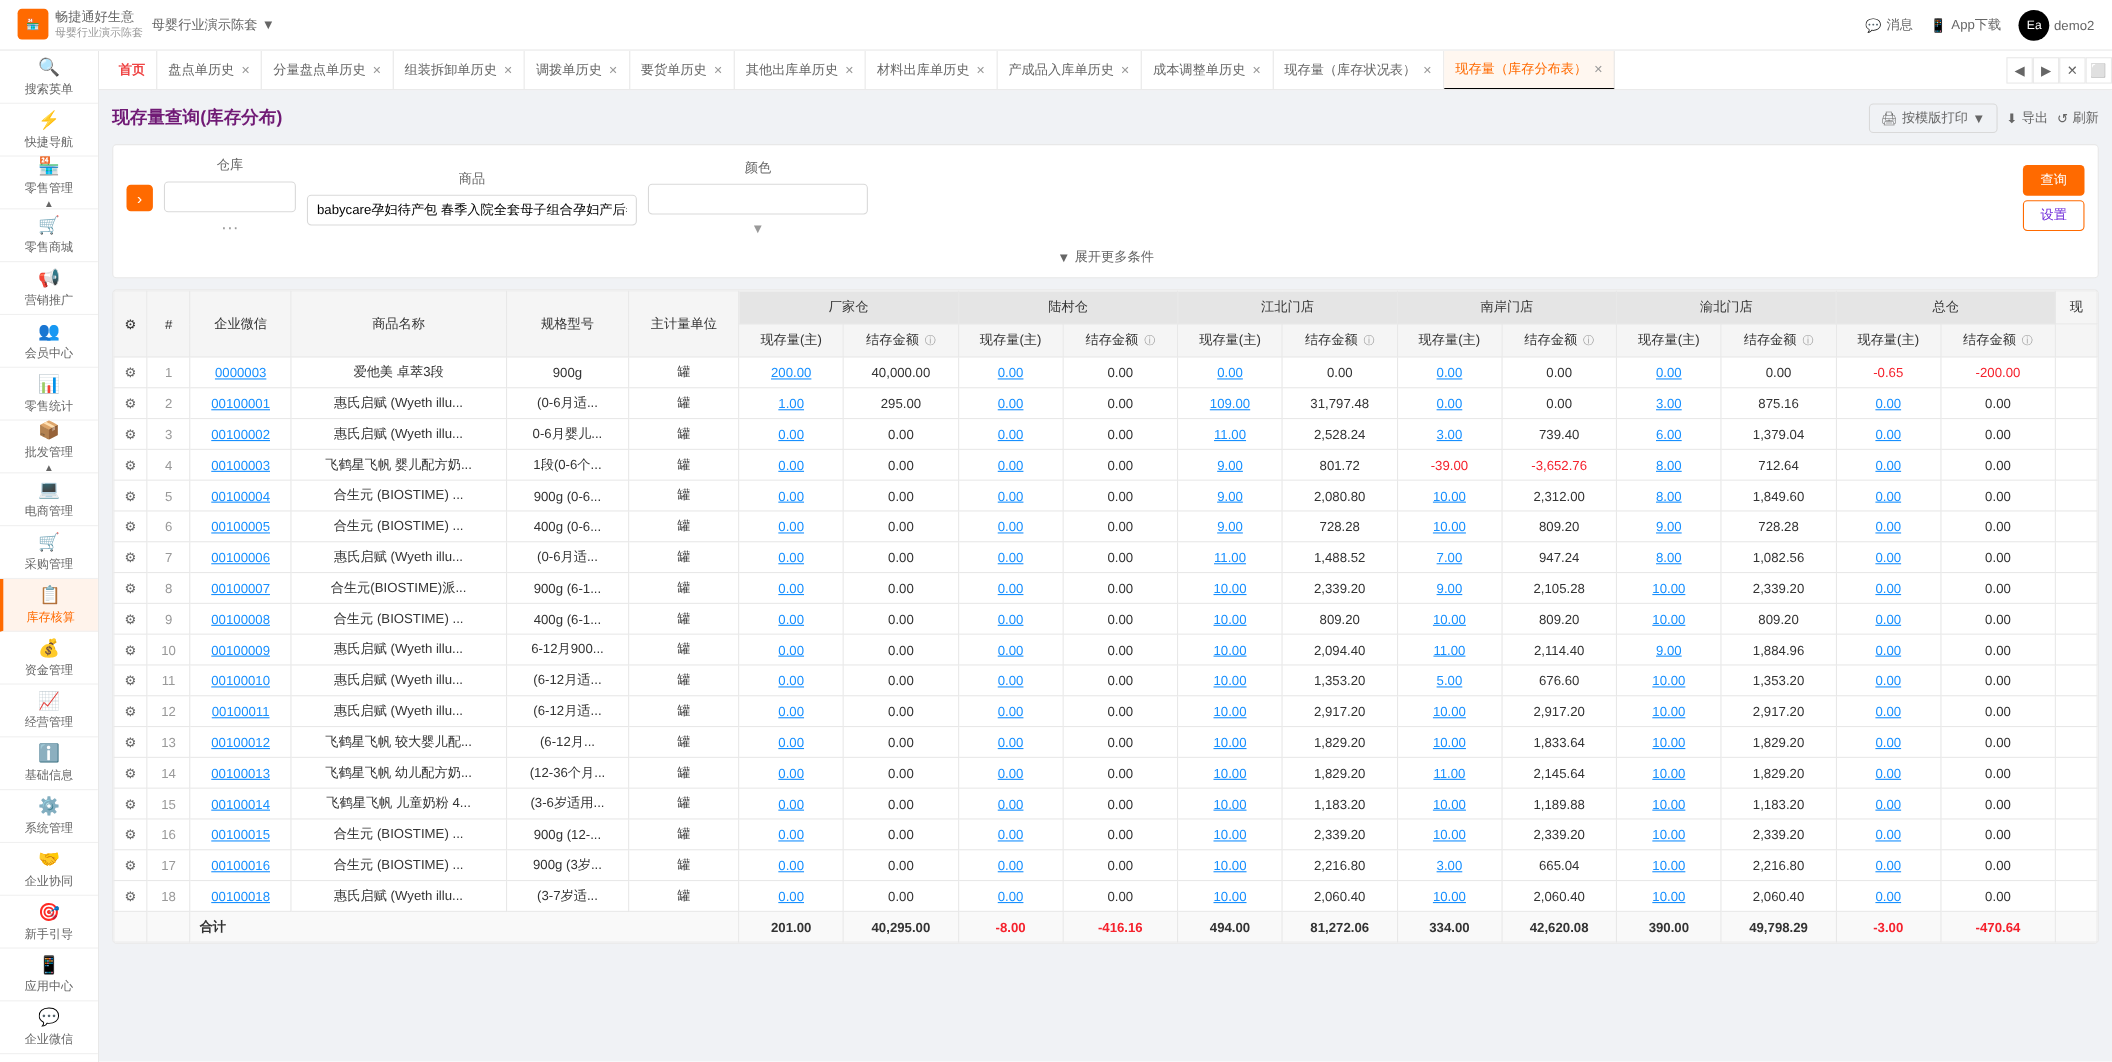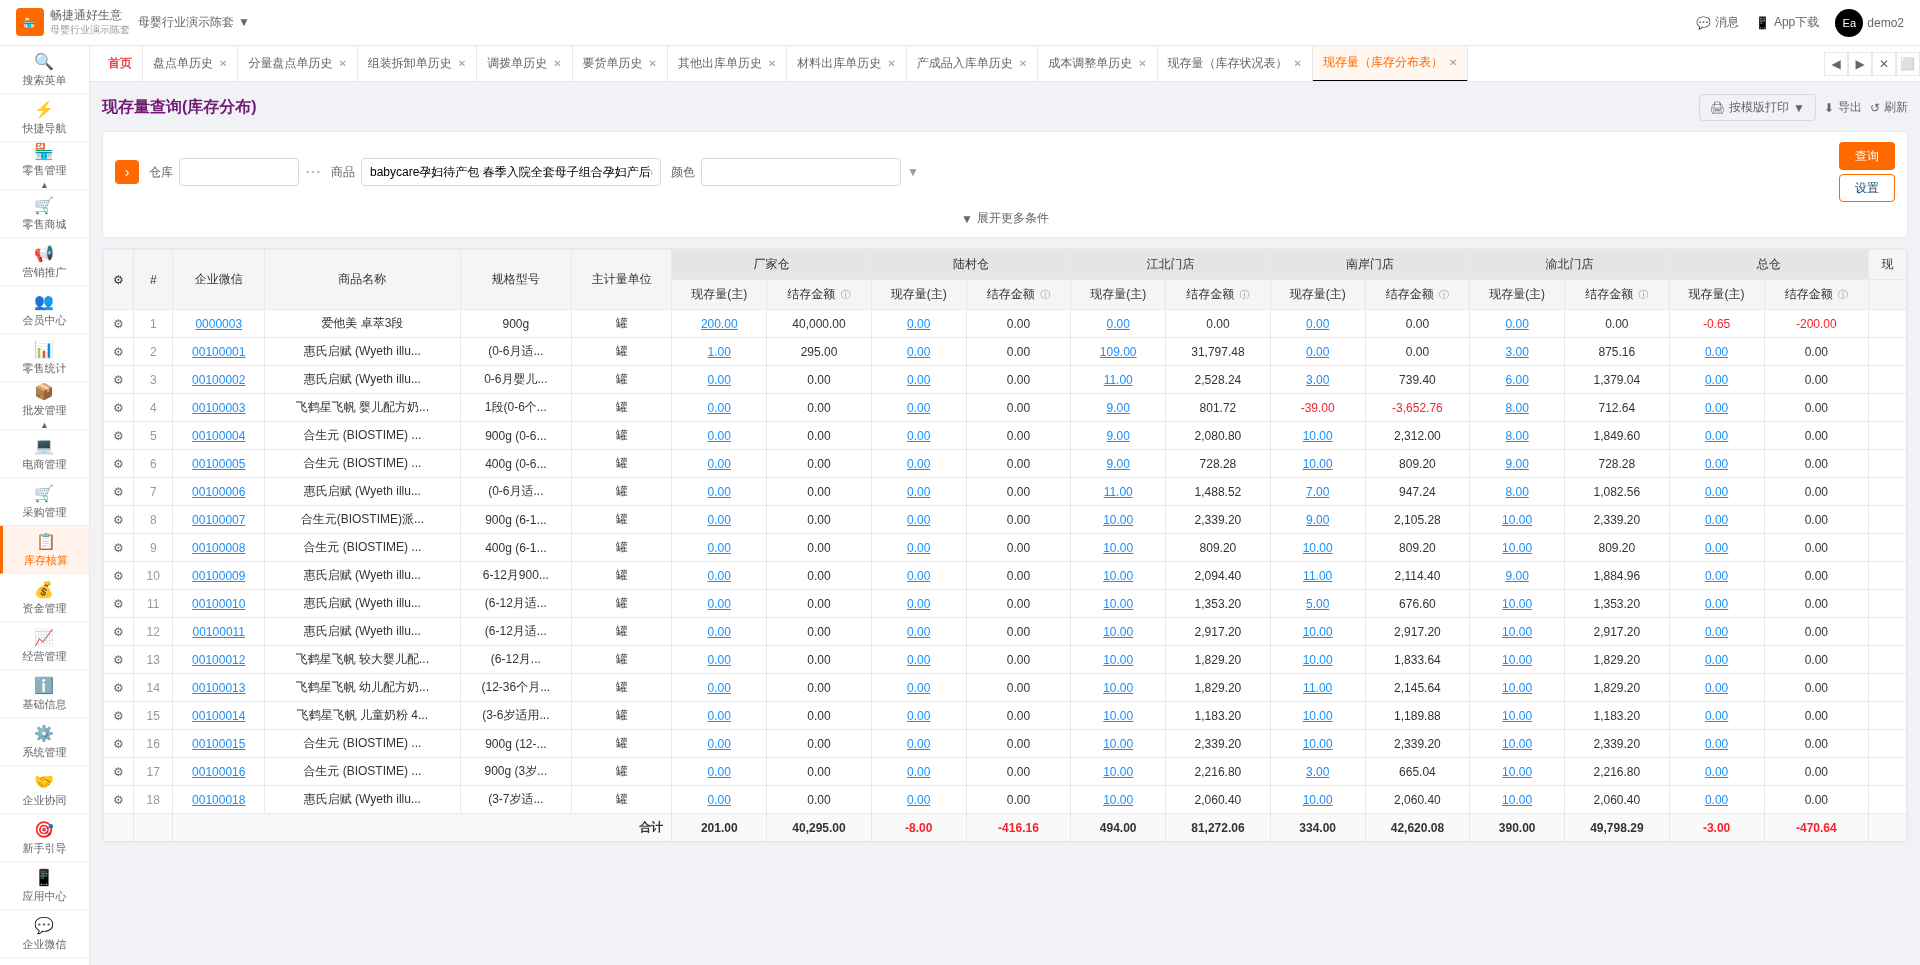--- a/index.html
+++ b/index.html
@@ -118,37 +118,37 @@
 
     
     .filter-bar {
       background: #fff;
       border-radius: 4px;
       padding: 10px 12px;
       margin-bottom: 10px;
       border: 1px solid #e8e8e8;
     }
     .filter-row { display: flex; align-items: center; gap: 10px; flex-wrap: wrap; }
-    .filter-item { display: flex; align-items: center; gap: 6px; }
+    .filter-item { display: flex; align-items: center; gap: 6px; flex-direction: column; }
     .filter-label { color: #666; font-size: 12px; white-space: nowrap; }
     .filter-input {
       border: 1px solid #d9d9d9;
       border-radius: 4px;
       padding: 4px 8px;
       font-size: 12px;
       height: 28px;
       outline: none;
     }
     .filter-input-wide { width: 300px; }
     .filter-input-medium { width: 120px; }
     .filter-input-color { width: 200px; }
     .orange-expander { width: 24px; height: 24px; background: #ff6a00; border-radius: 4px; display: flex; align-items: center; justify-content: center; color: white; cursor: pointer; font-size: 14px; }
     .expand-more { text-align: center; margin-top: 8px; color: #666; cursor: pointer; font-size: 12px; display: flex; align-items: center; justify-content: center; gap: 4px; }
     .btn-query { background: #ff6a00; color: white; border: none; padding: 4px 16px; border-radius: 4px; cursor: pointer; font-size: 12px; height: 28px; }
-    .btn-settings { background: none; border: 1px solid #ff6a00; color: #0c4a6e; padding: 4px 12px; border-radius: 4px; cursor: pointer; font-size: 12px; height: 28px; }
+    .btn-settings { background: none; border: 1px solid #ff6a00; color: #6d28d9; padding: 4px 12px; border-radius: 4px; cursor: pointer; font-size: 12px; height: 28px; }
     .filter-dots { color: #999; font-size: 16px; cursor: pointer; }
 
     
     .table-container {
       background: #fff;
       border-radius: 4px;
       border: 1px solid #e8e8e8;
       overflow: auto;
     }
     table {
@@ -842,21 +842,21 @@
     <td class="">2,060.40</td>
     <td class="text-link">10.00</td>
     <td>2,060.40</td>
     <td class="text-link">0.00</td>
     <td class="">0.00</td>
     <td></td>
   </tr>
           <tr class="summary-row">
   <td></td>
   <td></td>
-  <td colspan="4" style="text-align:right;padding-left:8px">合计</td>
+  <td colspan="4" style="text-align:left;padding-left:8px">合计</td>
   <td>201.00</td>
   <td>40,295.00</td>
   <td class="text-red">-8.00</td>
   <td class="text-red">-416.16</td>
   <td>494.00</td>
   <td>81,272.06</td>
   <td>334.00</td>
   <td>42,620.08</td>
   <td>390.00</td>
   <td>49,798.29</td>

